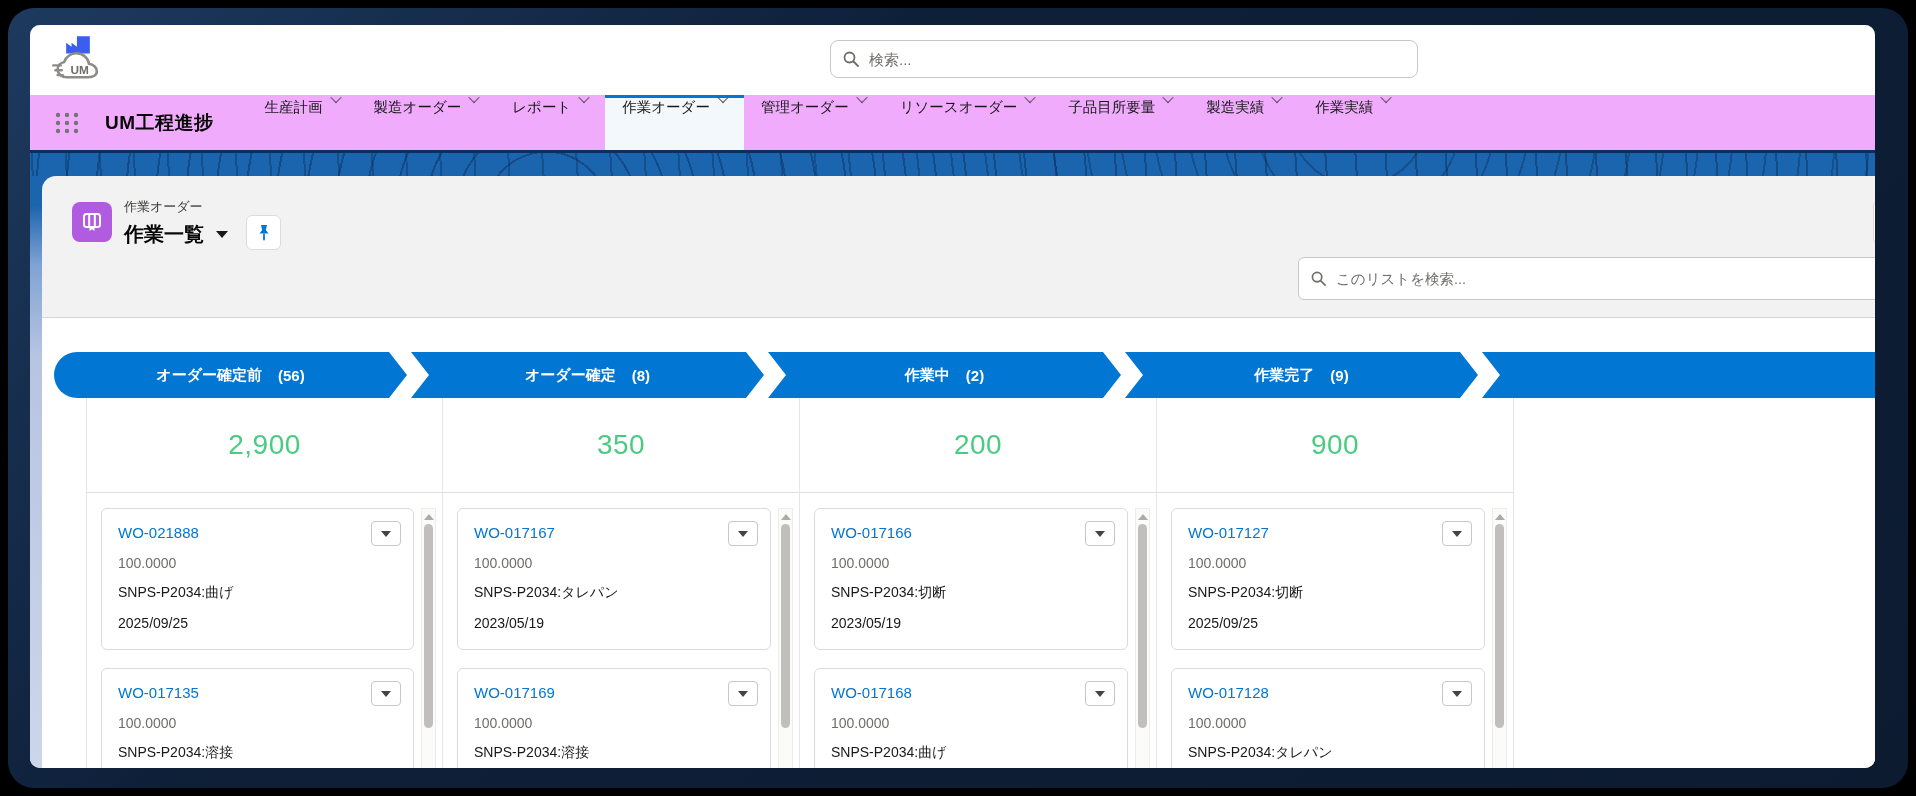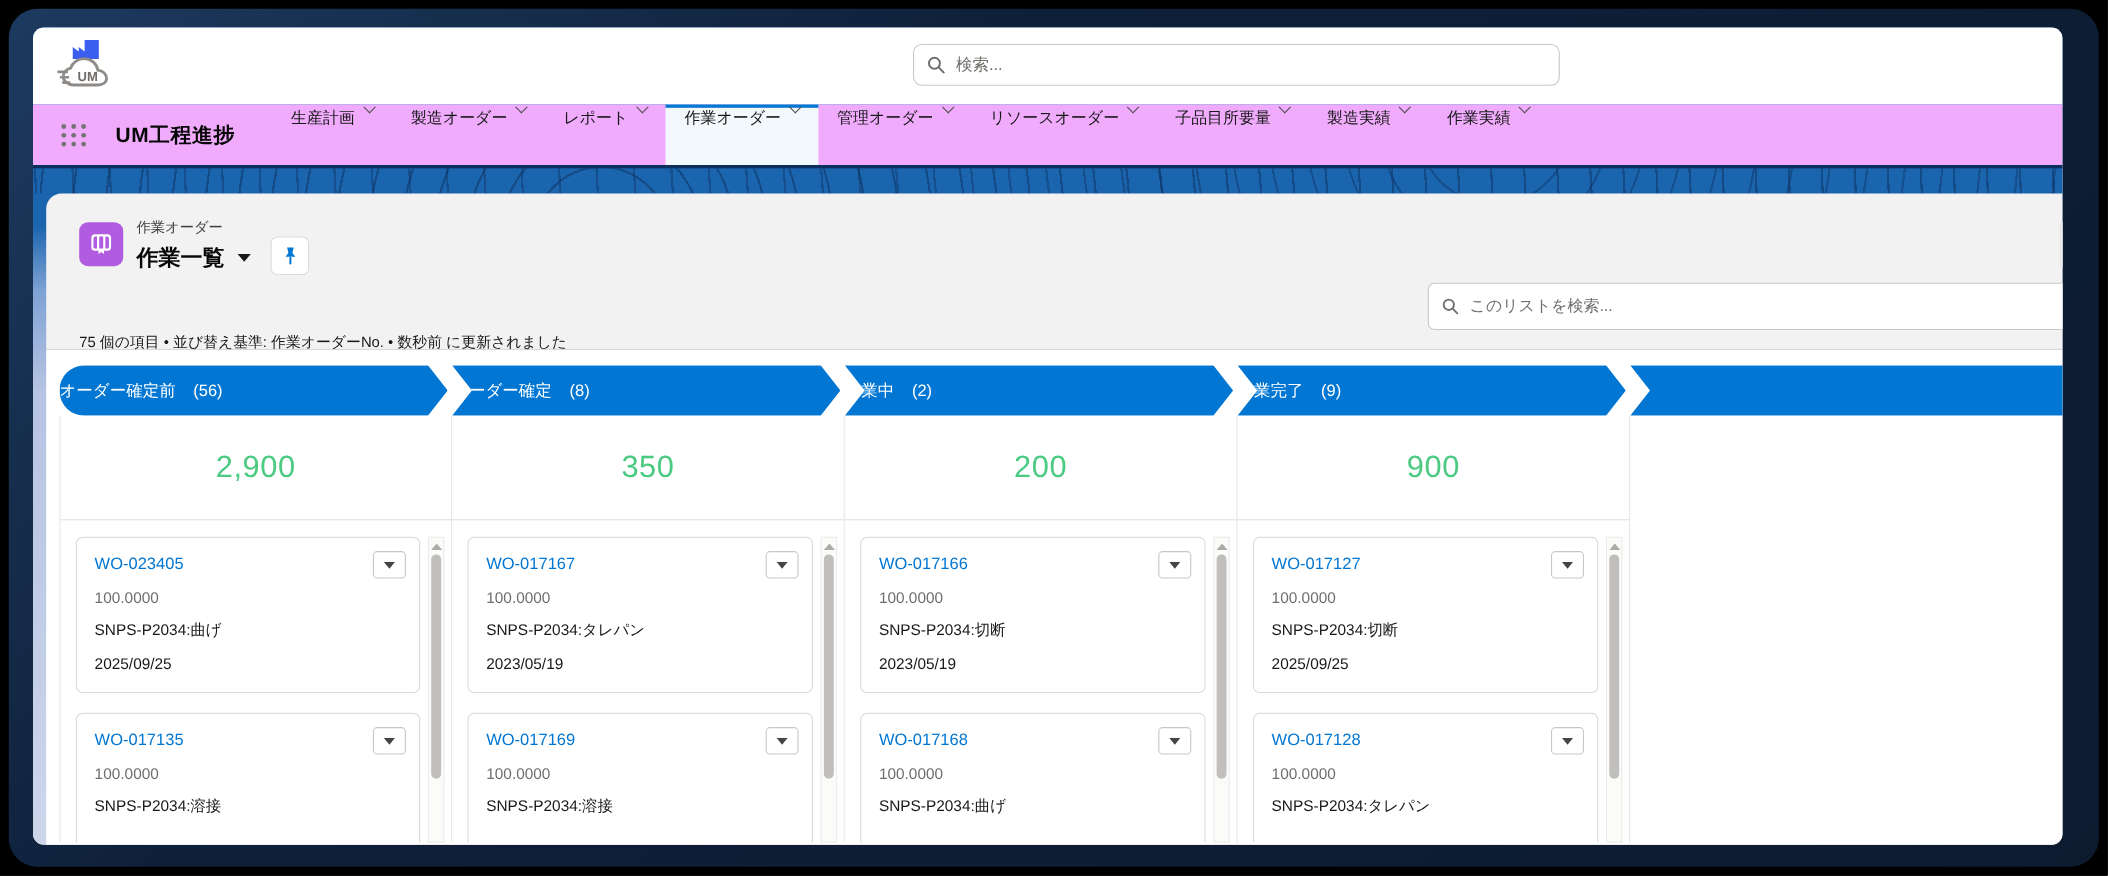--- a/index.html
+++ b/index.html
@@ -62,29 +62,29 @@
     border:1px solid #c9c7c5; border-radius:6px; background:#fff;
     display:flex; align-items:center; padding:0 12px; gap:10px; }
   .lsearch input { border:none; outline:none; flex:1; font-size:14.5px; color:#181818;
     font-family:inherit; background:transparent; }
   .lsearch input::placeholder { color:#706e6b; }
 
   
   .kanban { position:absolute; left:12px; top:293px; width:1833px; height:450px; background:#fff; }
   .path-row { display:flex; margin:14px 0 0 12px; }
   .stage { width:353px; height:46px; margin-right:4px; background:#0176d3; color:#fff;
-    display:flex; align-items:center; justify-content:flex-start; gap:16px;
-    font-size:15px; font-weight:400; cursor:pointer; flex:none;
-    clip-path:polygon(0 0, calc(100% - 18px) 0, 100% 50%, calc(100% - 18px) 100%, 0 100%, 18px 50%); }
+    display:flex; align-items:center; justify-content:center; gap:16px;
+    font-size:15px; font-weight:700; cursor:pointer; flex:none;
+    clip-path:polygon(0 0, calc(100% - 18px) 0, 100% 50%, calc(100% - 18px) 100%, 0 100%, 18px 50%);margin-top:20px; }
   .stage.first { border-radius:23px 0 0 23px;
     clip-path:polygon(0 0, calc(100% - 18px) 0, 100% 50%, calc(100% - 18px) 100%, 0 100%); }
   .stage.last { width:450px;
     clip-path:polygon(0 0, 100% 0, 100% 100%, 0 100%, 18px 50%); }
 
-  .columns { display:flex; margin-left:12px; height:388px; }
+  .columns { display:flex; height:388px;padding-left:44px; }
   .col { width:357px; flex:none; border-right:1px solid #e8e6e4; position:relative; }
   .col.first { border-left:1px solid #e8e6e4; }
   .col.last { width:450px; border-right:none; }
   .col-total { height:95px; border-bottom:1px solid #e2e0df; display:flex;
     align-items:center; justify-content:center; font-size:28px; font-weight:300;
     color:#4bca81; letter-spacing:.5px; }
   .col.last .col-total { border-bottom:none; }
   .cards { position:absolute; left:0; top:96px; bottom:0; width:100%; padding:14px 28px 0 14px; overflow:hidden; }
   .card { background:#fff; border:1px solid #dddbda; border-radius:6px;
     padding:15px 16px 13px 16px; margin-bottom:18px; position:relative; min-height:142px; }
@@ -198,21 +198,20 @@
             <span class="list-title">作業一覧</span>
             <span class="caret"></span>
             <span class="pin-btn">
               <svg width="14" height="18" viewBox="0 0 14 18">
                 <path d="M4 1h6l-1.2 5 2.7 3.5H2.5L5.2 6z" fill="#0176d3"></path>
                 <rect x="6.1" y="9.5" width="1.8" height="7" rx="0.9" fill="#0176d3"></rect>
               </svg>
             </span>
           </div>
         </div>
-        <div class="status-line">75 個の項目 • 並び替え基準: 作業オーダーNo. • 数秒前 に更新されました</div>
         <div class="hdr-action"></div>
         <div class="lsearch">
           <svg width="15" height="15" viewBox="0 0 16 16">
             <circle cx="6.5" cy="6.5" r="5" fill="none" stroke="#706e6b" stroke-width="1.8"></circle>
             <line x1="10.5" y1="10.5" x2="15" y2="15" stroke="#706e6b" stroke-width="1.8" stroke-linecap="round"></line>
           </svg>
           <input placeholder="このリストを検索..." style="">
         </div>
       </section>
 
@@ -239,21 +238,21 @@
               <span></span>
           </div>
         </div>
 
         <div class="columns">
 
           <div class="col first">
             <div class="col-total">2,900</div>
             <div class="cards">
               <div class="card">
-                <a class="card-id">WO-023405</a>
+                <a class="card-id">WO-021888</a>
                 <button class="card-menu">
                     <span class="tri-down"></span>
                   </button>
                 <div class="card-line qty">100.0000</div>
                 <div class="card-line">SNPS-P2034:曲げ</div>
                 <div class="card-line">2025/09/25</div>
               </div>
               <div class="card">
                 <a class="card-id">WO-017135</a>
                 <button class="card-menu">

